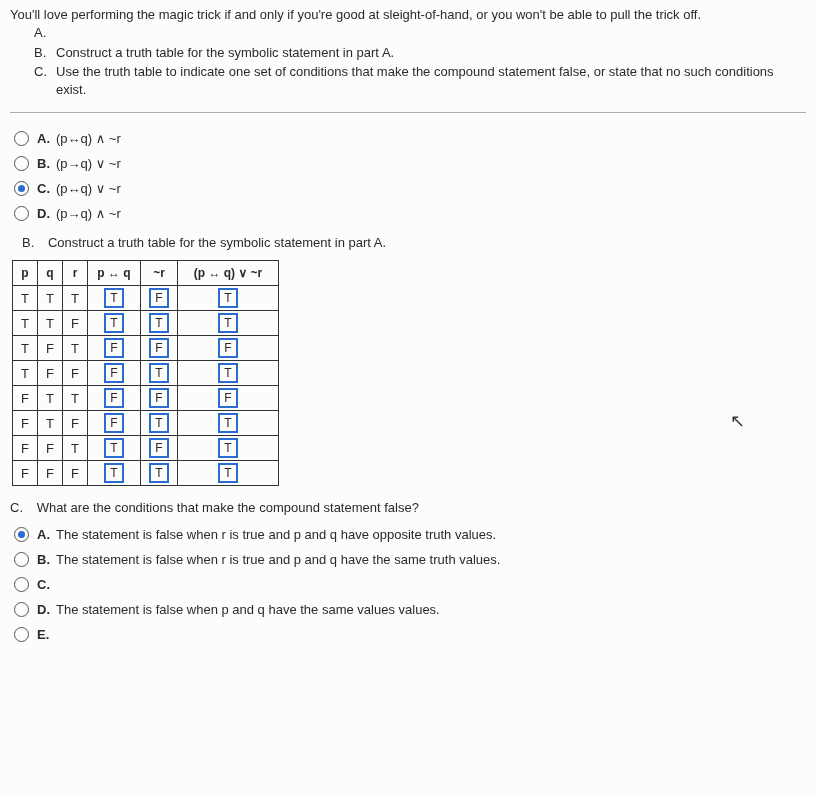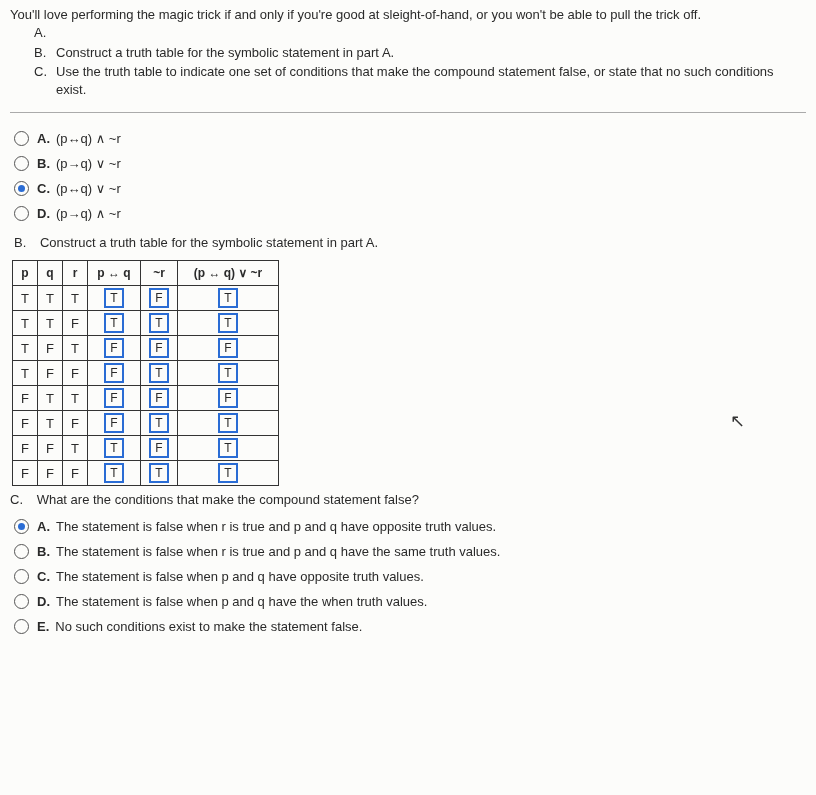--- a/index.html
+++ b/index.html
@@ -55,21 +55,21 @@
     width: 7px;
     height: 7px;
     border-radius: 50%;
     background: #2a6cd4;
   }
   .radio-label-part {
     font-weight: bold;
     margin-right: 6px;
   }
   .section-heading {
-    margin: 14px 0 10px 4px;
+    margin: 14px 0 10px 12px;
   }
   .section-heading .lead {
     font-weight: normal;
     margin-right: 10px;
   }
   table.truth {
     border-collapse: collapse;
     margin-left: 2px;
   }
   table.truth th, table.truth td {
@@ -91,21 +91,21 @@
   .input-cell {
     display: inline-block;
     width: 16px;
     line-height: 16px;
     border: 2px solid #2a6cd4;
     font-size: 12px;
     font-family: Arial, sans-serif;
     text-align: center;
   }
   .part-c-heading {
-    margin: 6px 0 12px 0;
+    margin: 14px 0 12px 0;
   }
   .cursor {
     position: absolute;
     left: 730px;
     top: 410px;
     font-size: 18px;
     color: #333;
   }
 </style>
 </head>
@@ -252,27 +252,25 @@
       <span>The statement is false when r is true and p and q have opposite truth values.</span>
     </div>
     <div class="radio-row">
       <span class="radio-outer"></span>
       <span class="radio-label-part">B.</span>
       <span>The statement is false when r is true and p and q have the same truth values.</span>
     </div>
     <div class="radio-row">
       <span class="radio-outer"></span>
       <span class="radio-label-part">C.</span>
-      <span>The statement is false when p and q have opposite truth values.</span>
     </div>
     <div class="radio-row">
       <span class="radio-outer"></span>
       <span class="radio-label-part">D.</span>
-      <span>The statement is false when p and q have the when truth values.</span>
+      <span>The statement is false when p and q have the same values values.</span>
     </div>
     <div class="radio-row">
       <span class="radio-outer"></span>
       <span class="radio-label-part">E.</span>
-      <span>No such conditions exist to make the statement false.</span>
     </div>
   </div>
 
 <span class="cursor">↖</span>
 
 </body></html>

